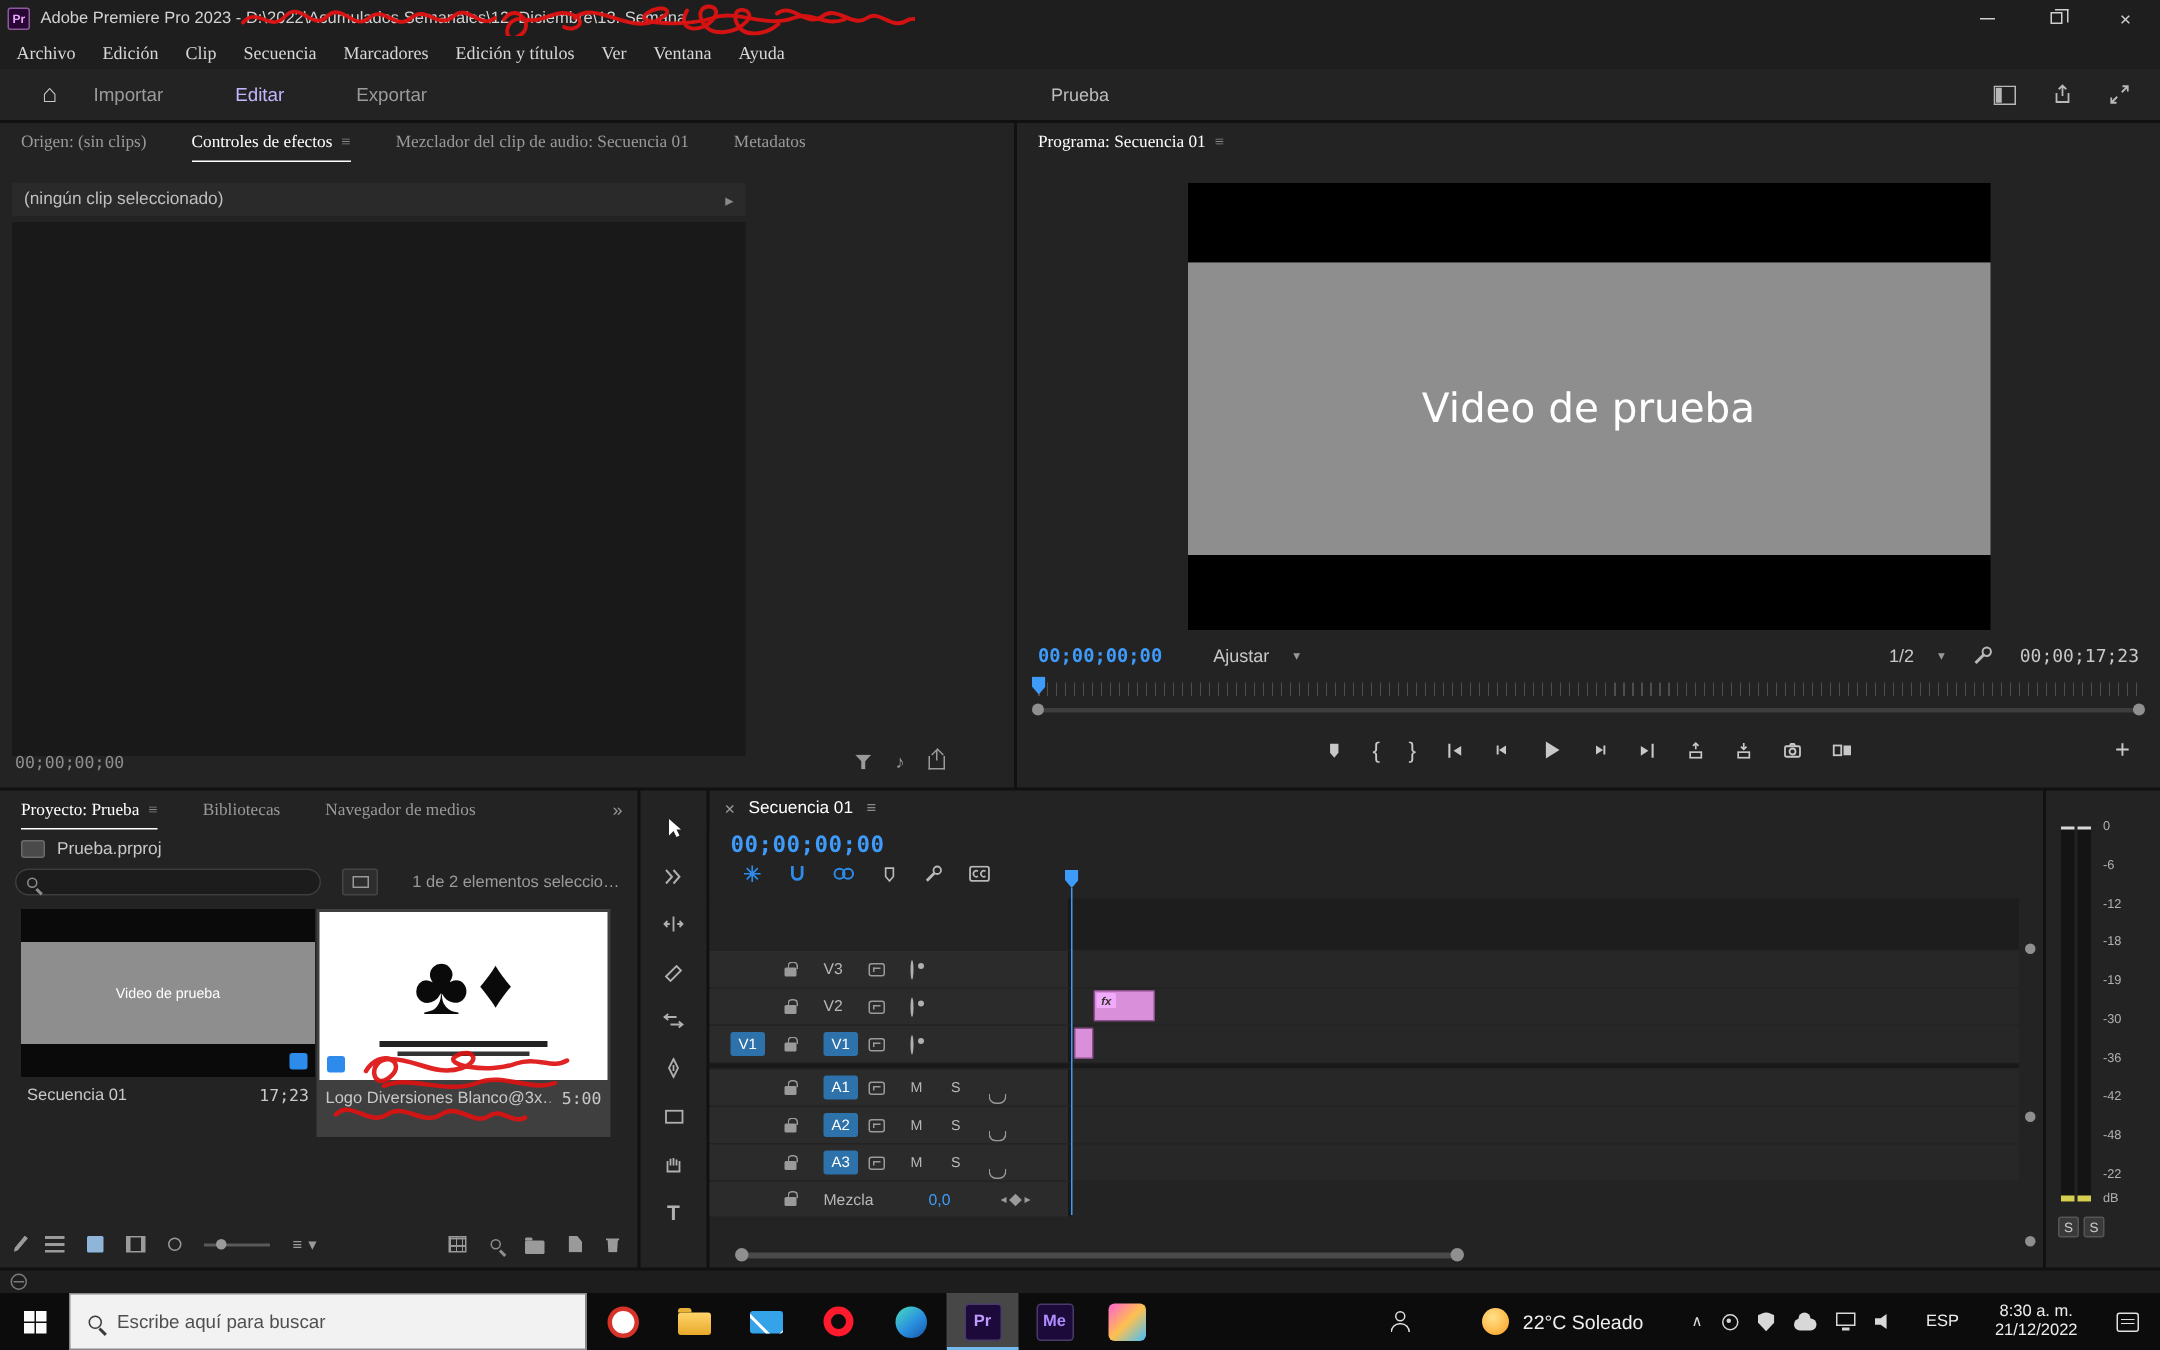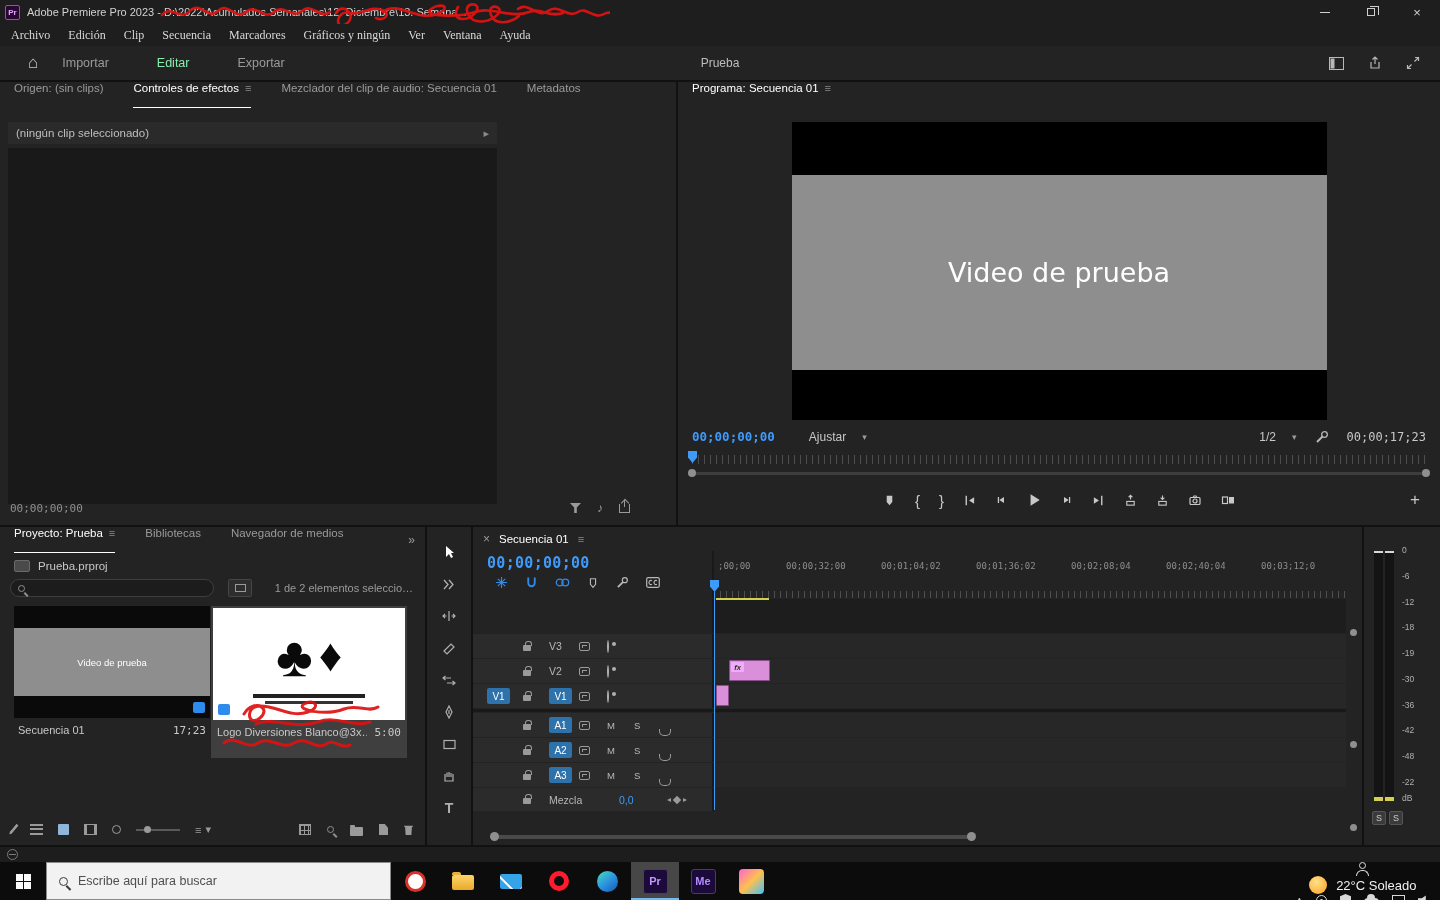--- a/index.html
+++ b/index.html
@@ -19,28 +19,28 @@
 .restore-glyph::before{content:"";position:absolute;top:-3px;left:2px;width:8px;height:8px;border:1px solid #cfcfcf;border-bottom:none;border-left:none;}
 
 
 .menubar{position:absolute;left:0;top:24px;width:1440px;height:22px;background:#1e1e1e;display:flex;align-items:center;padding-left:2px;z-index:19;font-family:Liberation Serif, serif;}
 .menu-item{color:#d8d8d8;font-size:12px;padding:0 9px;cursor:default;}
 
 
 .workspacebar{position:absolute;left:0;top:46px;width:1440px;height:34px;background:#232323;display:flex;align-items:center;}
 .home-btn{margin-left:28px;font-size:17px;color:#c8c8c8;}
 .ws-tab{font-size:12.5px;color:#9b9b9b;padding:0 24px;line-height:34px;}
-.ws-tab.active{color:#86efac;}
+.ws-tab.active{color:#c4b5fd;}
 .ws-title{position:absolute;left:0;right:0;text-align:center;color:#bdbdbd;font-size:12px;pointer-events:none;}
 .ws-right{margin-left:auto;display:flex;align-items:center;gap:24px;padding-right:20px;z-index:2;}
 
 
 .panel{position:absolute;background:#232323;}
 .panel-tabbar{height:26px;display:flex;align-items:center;padding-left:14px;font-size:11.5px;color:#9a9a9a;white-space:nowrap;}
-.ptab{display:flex;align-items:flex-start;gap:6px;margin-right:30px;height:26px;}
+.ptab{display:flex;align-items:center;gap:6px;margin-right:30px;height:26px;font-family:Liberation Serif, serif;}
 .ptab.active{color:#fff;border-bottom:1px solid #ffffff;}
 .pm-icon{color:#8a8a8a;font-size:11px;}
 .tc{font-family:"DejaVu Sans Mono",monospace;}
 
 
 .effects-panel{left:0;top:82px;width:676px;height:443px;}
 .fx-header-row{margin:14px 0 4px 8px;width:489px;height:22px;background:#2a2a2a;display:flex;align-items:center;padding:0 8px;color:#bfbfbf;font-size:11.5px;}
 .fx-header-row .chev{margin-left:auto;color:#8a8a8a;font-size:11px;}
 .fx-empty-area{margin-left:8px;width:489px;height:356px;background:#191919;}
 .fx-footer{position:absolute;left:10px;right:46px;bottom:10px;display:flex;align-items:center;}
@@ -221,21 +221,21 @@
 .app-red{width:21px;height:21px;border-radius:50%;background:#fff;border:3px solid #d8332a;}
 .app-folder{position:relative;width:22px;height:15px;background:linear-gradient(#ffd46a,#e8a92a);border-radius:2px;margin-top:3px;}
 .app-folder::before{content:"";position:absolute;top:-3px;left:0;width:9px;height:3px;background:#e8b23a;border-radius:2px 2px 0 0;}
 .app-mail{position:relative;width:22px;height:15px;background:#35a3e8;border-radius:2px;overflow:hidden;}
 .app-mail::before{content:"";position:absolute;left:-3px;top:-9px;width:28px;height:18px;border:2px solid #fff;transform:rotate(45deg);}
 .app-opera{width:20px;height:20px;border-radius:50%;border:5px solid #ff1b2d;}
 .app-edge{width:21px;height:21px;border-radius:50%;background:linear-gradient(140deg,#45d6c0 5%,#2a8fe0 55%,#1956a8);}
 .app-pr,.app-me{width:25px;height:25px;background:#1c0b3a;border:1px solid #4a3a6a;border-radius:3px;color:#c09aff;font-size:11px;font-weight:bold;display:flex;align-items:center;justify-content:center;}
 .app-me{color:#b18cff;}
 .app-color{width:25px;height:25px;border-radius:4px;background:linear-gradient(135deg,#ff61d2,#ffc04f 50%,#41c0ff);}
-.tb-right{margin-left:auto;display:flex;align-items:center;flex-direction:column;}
+.tb-right{margin-left:auto;display:flex;align-items:center;}
 .tb-people{display:flex;flex-direction:column;align-items:center;padding:0 26px;}
 .ppl-head{width:7px;height:7px;border:1.5px solid #e0e0e0;border-radius:50%;}
 .ppl-body{width:13px;height:6px;border:1.5px solid #e0e0e0;border-bottom:none;border-radius:7px 7px 0 0;margin-top:1px;}
 .tb-weather{display:flex;align-items:center;gap:9px;padding:0 22px;}
 .sun{width:18px;height:18px;border-radius:50%;background:radial-gradient(circle at 40% 35%,#ffe28a,#ff9e1f);}
 .weather-text{color:#f0f0f0;font-size:13px;white-space:nowrap;}
 .tb-tray{display:flex;align-items:center;gap:13px;padding:0 10px;}
 .tray-chevron{color:#ddd;font-size:10px;}
 .tray-ic{display:block;}
 .ic-ring{width:11px;height:11px;border:1.5px solid #d8d8d8;border-radius:50%;position:relative;}
@@ -275,21 +275,21 @@
       </div>
   </div>
 </div>
 
 <div class="menubar">
   <span class="menu-item">Archivo</span>
   <span class="menu-item">Edición</span>
   <span class="menu-item">Clip</span>
   <span class="menu-item">Secuencia</span>
   <span class="menu-item">Marcadores</span>
-  <span class="menu-item">Gráficos y ningún</span>
+  <span class="menu-item">Edición y títulos</span>
   <span class="menu-item">Ver</span>
   <span class="menu-item">Ventana</span>
   <span class="menu-item">Ayuda</span>
 </div>
 
 <div class="workspacebar">
   <span class="home-btn">⌂</span>
   <span class="ws-tab">Importar</span>
   <span class="ws-tab active">Editar</span>
   <span class="ws-tab">Exportar</span>
@@ -618,31 +618,20 @@
                 </svg>
               </span>
             <span>
                 <svg width="14" height="11" viewBox="0 0 14 11">
                   <rect x="0.7" y="0.7" width="12.6" height="9.6" rx="1.5" fill="none" stroke="#b8b8b8" stroke-width="1.2"></rect>
                   <path d="M6 3.8 a2 2 0 1 0 0 3.4 M11 3.8 a2 2 0 1 0 0 3.4" fill="none" stroke="#b8b8b8" stroke-width="1.1"></path>
                 </svg>
               </span>
           </div>
         </div>
-        <div class="tlane ruler-lane">
-          <span class="rlabel rl0">;00;00</span>
-          <span class="rlabel rl1">00;00;32;00</span>
-          <span class="rlabel rl2">00;01;04;02</span>
-          <span class="rlabel rl3">00;01;36;02</span>
-          <span class="rlabel rl4">00;02;08;04</span>
-          <span class="rlabel rl5">00;02;40;04</span>
-          <span class="rlabel rl6">00;03;12;0</span>
-          <span class="rticks"></span>
-          <span class="workbar"></span>
-        </div>
       </div>
 
       <div class="trow trow-spacer">
           <div class="thead"></div>
           <div class="tlane"></div>
         </div>
 
       <div class="trow trow-track">
         <div class="thead">
           <span class="patch-col"></span>

